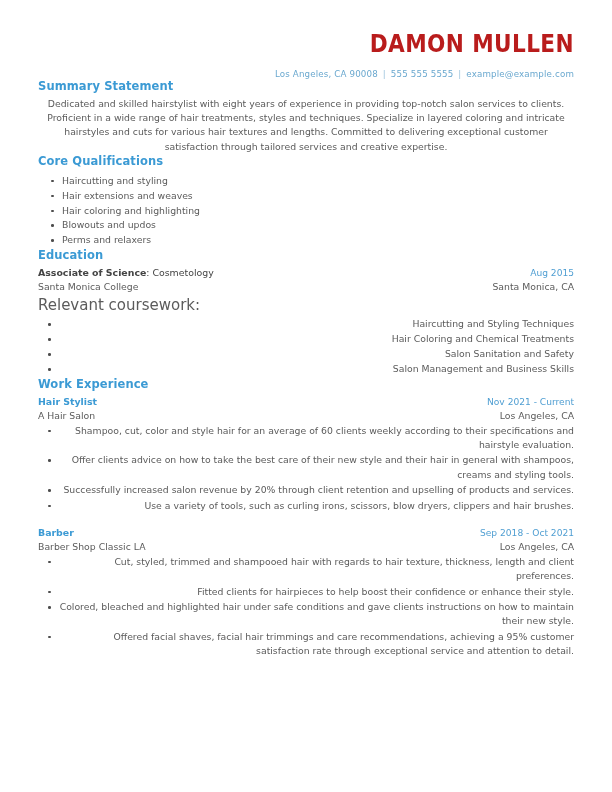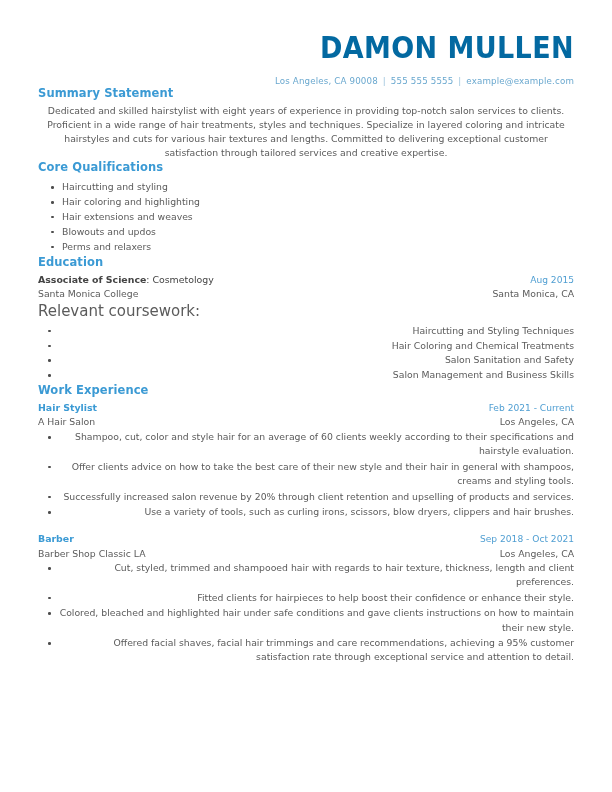--- a/index.html
+++ b/index.html
@@ -22,23 +22,23 @@
     box-sizing: border-box;
     padding: 0 38px 0 38px;
   }
 
   
   .header {
     padding-top: 32px;
     text-align: right;
   }
   .full-name {
-    font-size: 30px;
+    font-size: 24px;
     font-weight: bold;
-    color: #0369a1;
+    color: #b91c1c;
     letter-spacing: 0.4px;
     line-height: 1.05;
     margin: 0;
     text-transform: uppercase;
     font-stretch: condensed;
   }
   .contact-line {
     margin-top: 12px;
     font-size: 8.7px;
     color: #6aa8cf;
@@ -189,22 +189,22 @@
     <h2 class="section-title">Summary Statement</h2>
     <p class="body-text">Dedicated and skilled hairstylist with eight years of experience in providing top-notch salon services to clients. Proficient in a wide range of hair treatments, styles and techniques. Specialize in layered coloring and intricate hairstyles and cuts for various hair textures and lengths. Committed to delivering exceptional customer satisfaction through tailored services and creative expertise.</p>
   </div>
 
   <div class="section" id="core-qualifications">
     <h2 class="section-title">Core Qualifications</h2>
     <div class="two-col">
       <div class="col left">
         <ul class="bullets">
           <li>Haircutting and styling</li>
+          <li>Hair extensions and weaves</li>
           <li>Hair coloring and highlighting</li>
-          <li>Hair extensions and weaves</li>
           <li>Blowouts and updos</li>
           <li>Perms and relaxers</li>
         </ul>
       </div>
     </div>
   </div>
 
   <div class="section" id="education">
     <h2 class="section-title">Education</h2>
     <div class="entry">
@@ -225,21 +225,21 @@
       </ul>
     </div>
   </div>
 
   <div class="section" id="work-experience">
     <h2 class="section-title">Work Experience</h2>
 
     <div class="entry">
       <div class="entry-row">
         <span class="entry-title job">Hair Stylist</span>
-        <span class="entry-date">Feb 2021 - Current</span>
+        <span class="entry-date">Nov 2021 - Current</span>
       </div>
       <div class="entry-row">
         <span class="entry-sub">A Hair Salon</span>
         <span class="entry-loc">Los Angeles, CA</span>
       </div>
       <ul class="bullets">
         <li>Shampoo, cut, color and style hair for an average of 60 clients weekly according to their specifications and hairstyle evaluation.</li>
         <li>Offer clients advice on how to take the best care of their new style and their hair in general with shampoos, creams and styling tools.</li>
         <li>Successfully increased salon revenue by 20% through client retention and upselling of products and services.</li>
         <li>Use a variety of tools, such as curling irons, scissors, blow dryers, clippers and hair brushes.</li>

